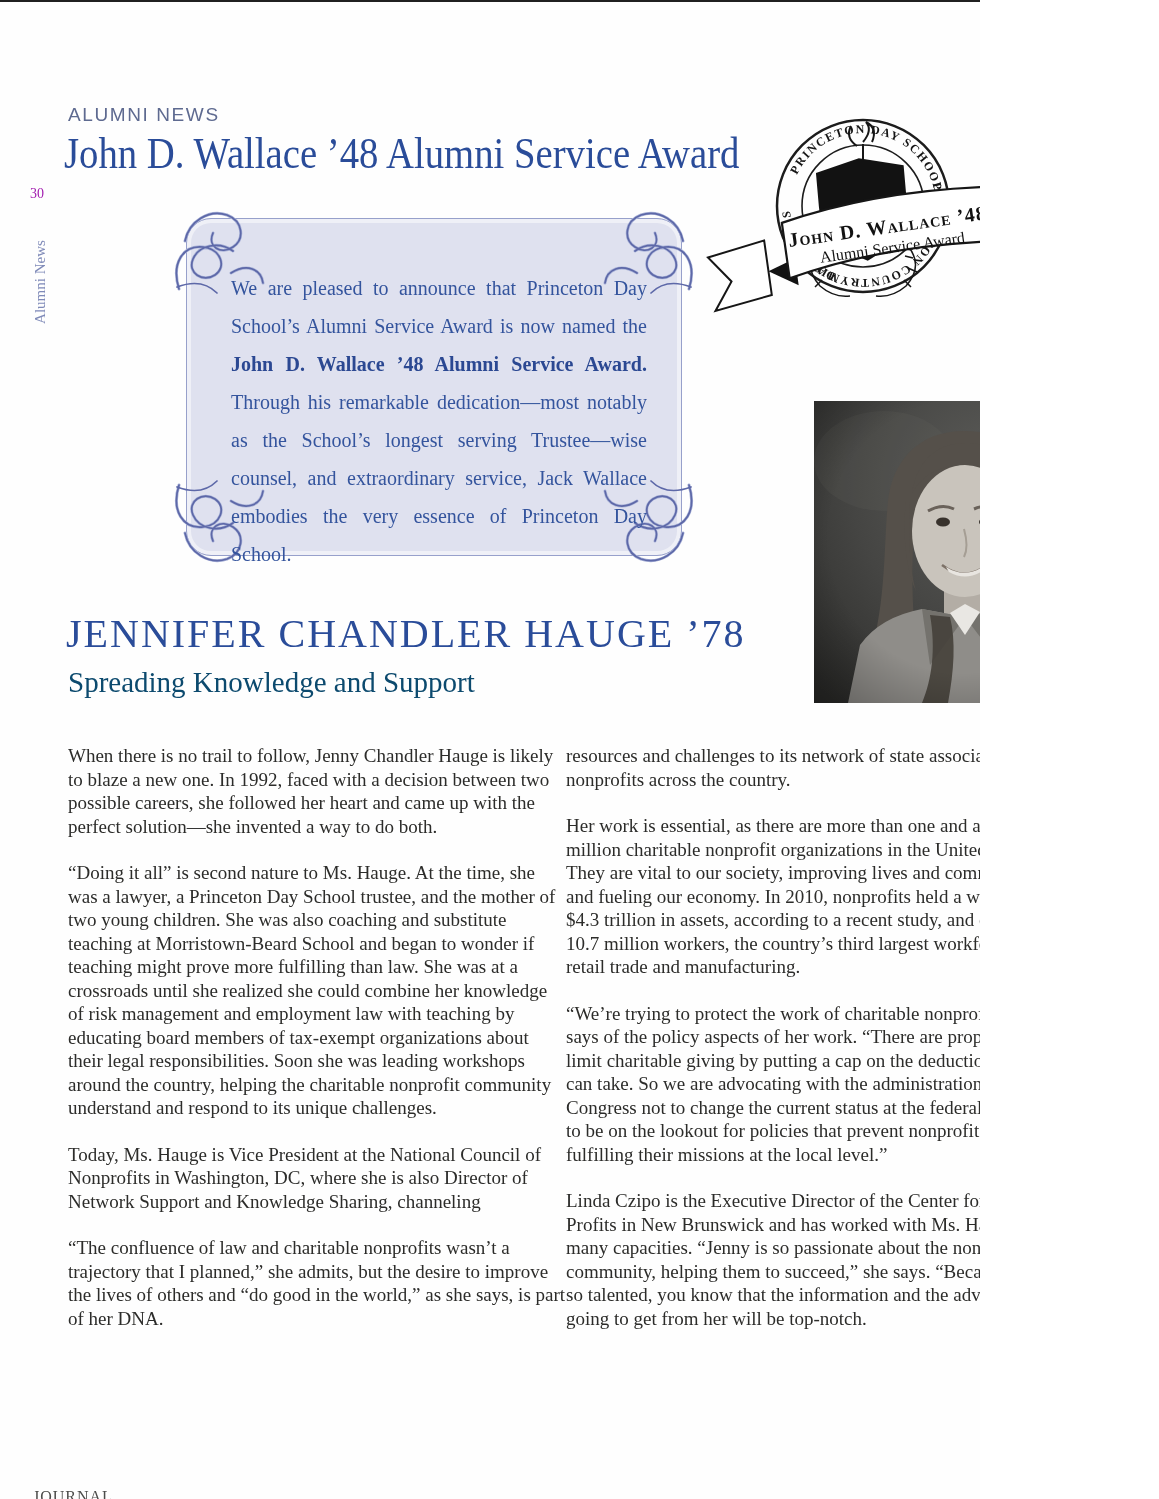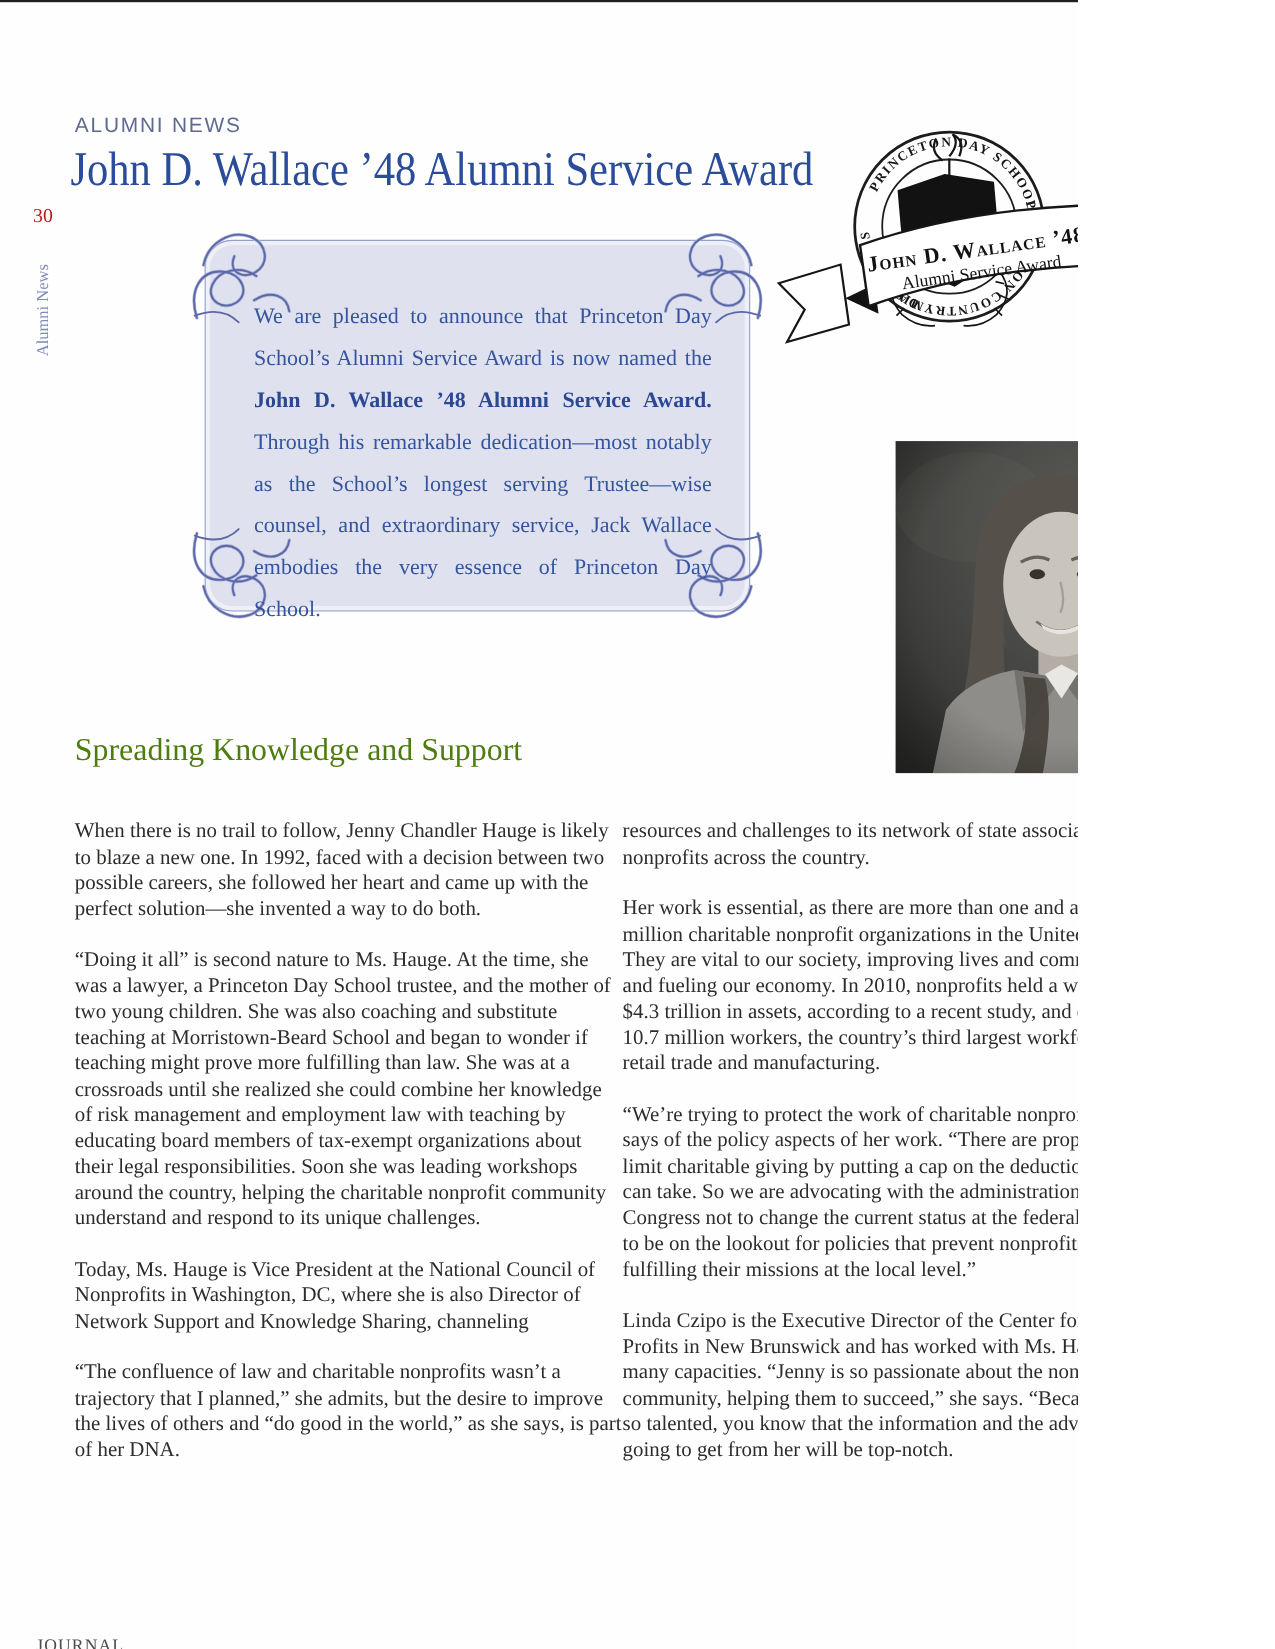--- a/index.html
+++ b/index.html
@@ -4,21 +4,21 @@
 <style>
   html,body{margin:0;padding:0;background:#ffffff;}
   #page{position:relative;width:980px;height:1499px;background:#fefefe;overflow:hidden;
         font-family:"Liberation Serif",serif;}
   .scan-edge{position:absolute;top:0;left:0;width:100%;height:2px;background:#202020;}
 
   .kicker{position:absolute;left:68px;top:104px;font-family:"Liberation Sans",sans-serif;
           font-size:19px;letter-spacing:1.6px;color:#5e6a90;}
   .page-title{position:absolute;left:64px;top:128px;font-size:44px;color:#2a4c99;
           white-space:nowrap;transform:scaleX(.88);transform-origin:left top;font-weight:normal;margin:0;}
-  .page-number{position:absolute;left:30px;top:186px;font-size:18px;color:#b91c1c;}
+  .page-number{position:absolute;left:30px;top:186px;font-size:14px;color:#a21caf;}
   .margin-label{position:absolute;left:40px;top:282px;transform:translate(-50%,-50%) rotate(-90deg);
           white-space:nowrap;font-size:15px;color:#7f8ab8;}
 
   
   .announce-box{position:absolute;left:186px;top:218px;width:494px;height:336px;
           background:#dfe1ef;border:1.5px solid #97a0cb;border-radius:25px;
           box-shadow:inset 0 0 0 4px rgba(255,255,255,.5);}
   .announce-text{position:absolute;left:44px;right:34px;top:50px;font-size:20px;
           line-height:38px;color:#34549d;text-align:justify;}
   .announce-text b{font-weight:bold;color:#2b4892;}
@@ -26,21 +26,21 @@
   .fl-tl{left:-14px;top:-16px;}
   .fl-tr{right:-14px;top:-16px;transform:scaleX(-1);}
   .fl-bl{left:-14px;bottom:-16px;transform:scaleY(-1);}
   .fl-br{right:-14px;bottom:-16px;transform:scale(-1,-1);}
 
   .seal{position:absolute;left:700px;top:96px;width:356px;height:256px;}
   .portrait{position:absolute;left:814px;top:401px;width:299px;height:302px;}
 
   .profile-name{position:absolute;left:66px;top:610px;font-size:40px;letter-spacing:2px;
           color:#2a4c99;font-weight:normal;margin:0;white-space:nowrap;}
-  .profile-tagline{position:absolute;left:68px;top:666px;font-size:29px;color:#4d7c0f;
+  .profile-tagline{position:absolute;left:68px;top:666px;font-size:29px;color:#0c4a6e;
           font-weight:normal;margin:0;}
 
   .columns{position:absolute;left:68px;top:744px;width:1028px;display:flex;}
   .col{width:498px;font-size:19px;line-height:23.5px;color:#2c2c2a;}
   .col p{margin:0 0 23px 0;}
 
   .footer{position:absolute;left:33px;top:1444px;font-size:16px;letter-spacing:1px;color:#4c4c4a;margin-top:44px;}
 </style>
 </head>
 <body>
@@ -153,20 +153,21 @@
     <path fill="#74726d" d="M108,208 L151,216 L116,264 Z"></path>
     <path fill="#74726d" d="M194,206 L151,216 L186,262 Z"></path>
 
     <path fill="#e9e7e3" d="M136,212 L151,234 L166,211 L151,203 Z"></path>
 
     <path fill="#45403a" opacity="0.9" d="M116,214 C122,248 118,278 108,302 L134,302 C140,270 142,240 136,216 Z"></path>
     <path fill="#45403a" opacity="0.9" d="M186,212 C192,242 192,272 186,302 L204,302 C210,268 206,238 198,212 Z"></path>
     <rect width="299" height="302" fill="url(#vign)"></rect>
   </svg>
 
+  <h2 class="profile-name">JENNIFER CHANDLER HAUGE ’78</h2>
   <h3 class="profile-tagline">Spreading Knowledge and Support</h3>
 
   <div class="columns">
     <div class="col">
       <p>When there is no trail to follow, Jenny Chandler Hauge is likely to blaze a new one. In 1992, faced with a decision between two possible careers, she followed her heart and came up with the perfect solution—she invented a way to do both.</p>
       <p>“Doing it all” is second nature to Ms. Hauge. At the time, she was a lawyer, a Princeton Day School trustee, and the mother of two young children. She was also coaching and substitute teaching at Morristown-Beard School and began to wonder if teaching might prove more fulfilling than law. She was at a crossroads until she realized she could combine her knowledge of risk management and employment law with teaching by educating board members of tax-exempt organizations about their legal responsibilities. Soon she was leading workshops around the country, helping the charitable nonprofit community understand and respond to its unique challenges.</p>
       <p>Today, Ms. Hauge is Vice President at the National Council of Nonprofits in Washington, DC, where she is also Director of Network Support and Knowledge Sharing, channeling</p>
       <p>“The confluence of law and charitable nonprofits wasn’t a trajectory that I planned,” she admits, but the desire to improve the lives of others and “do good in the world,” as she says, is part of her DNA.</p>
     </div>
     <div class="col">

